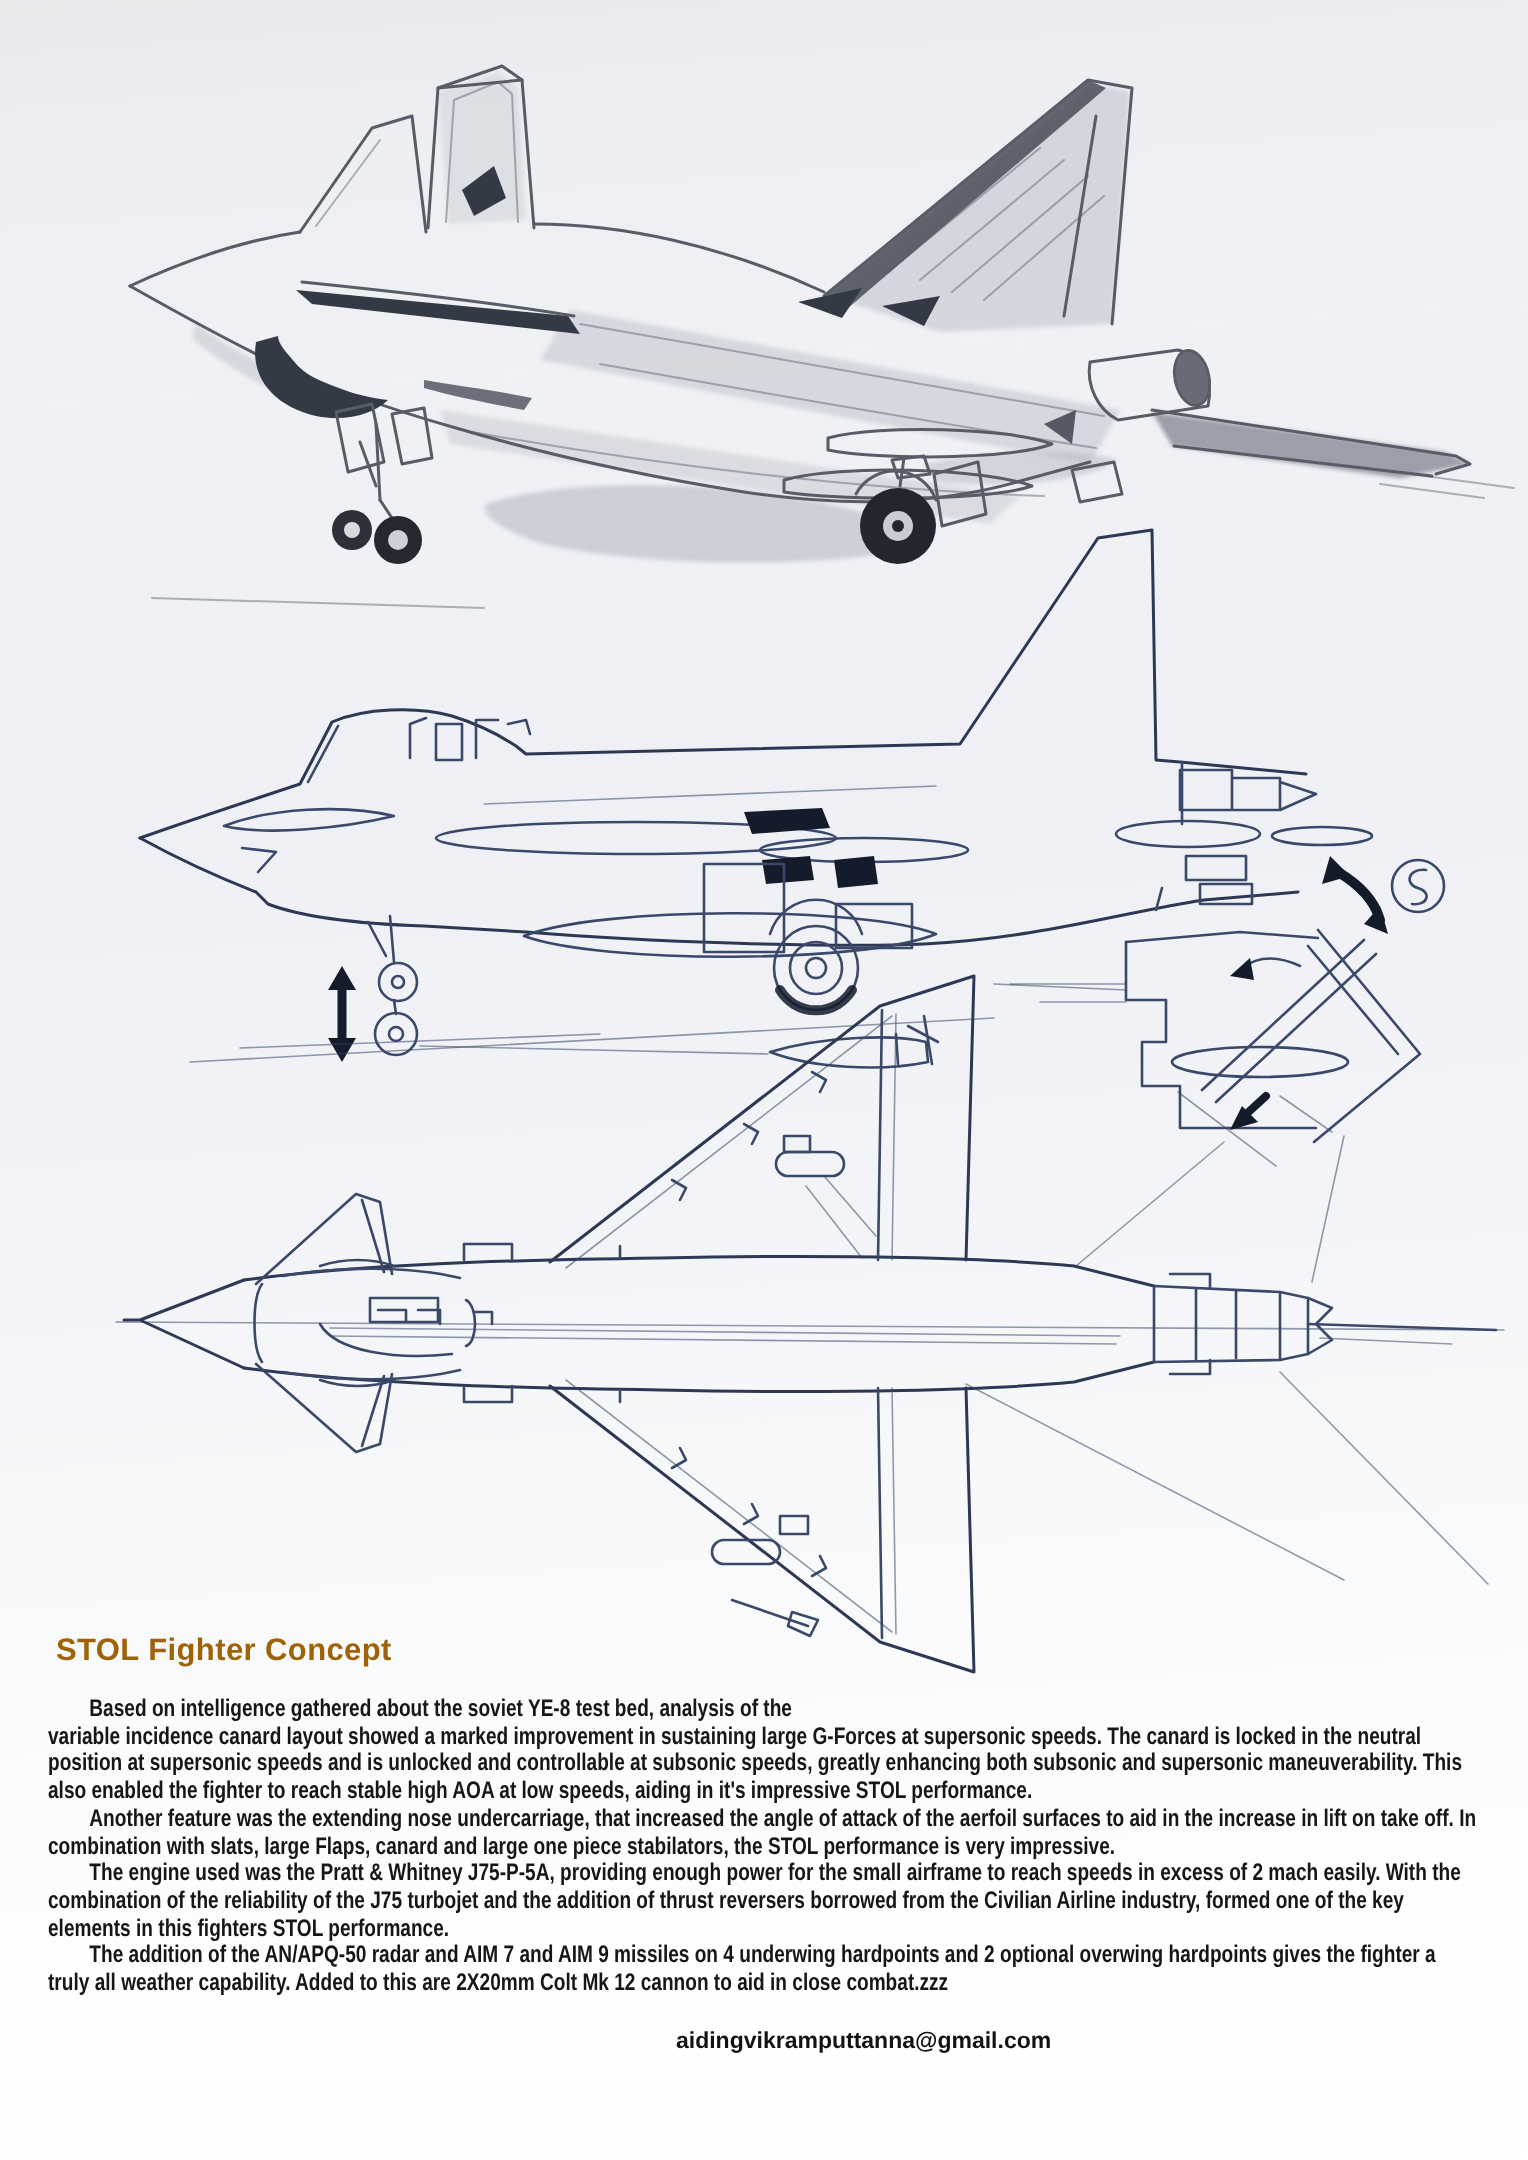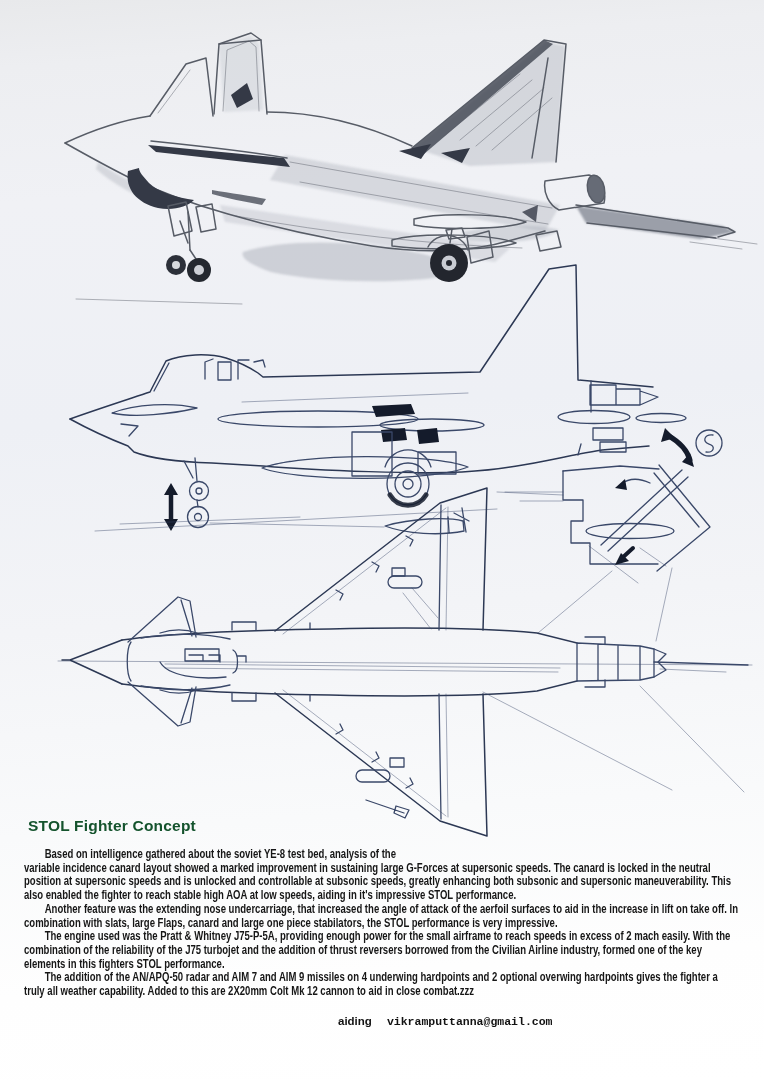--- a/index.html
+++ b/index.html
@@ -16,30 +16,30 @@
   }
   #art{position:absolute;left:0;top:0;}
   .ink{stroke:var(--ink);fill:none;stroke-width:1.3;stroke-linecap:round;stroke-linejoin:round;}
   .ink2{stroke:var(--ink-dark);fill:none;stroke-width:1.5;stroke-linecap:round;stroke-linejoin:round;}
   .thin{stroke:var(--ink);fill:none;stroke-width:.8;opacity:.55;stroke-linecap:round;}
   .blkf{fill:var(--blk);stroke:none;}
   .blks{stroke:var(--blk);fill:none;stroke-linecap:round;}
   .pencil{stroke:var(--graphite);fill:none;stroke-width:1.5;stroke-linecap:round;stroke-linejoin:round;}
   .pencil-lt{stroke:var(--graphite);fill:none;stroke-width:1;opacity:.45;stroke-linecap:round;}
   .pdark{fill:#343946;stroke:none;}
-  .title{position:absolute;left:28px;top:817px;font-size:15.5px;font-weight:bold;color:#14532d;letter-spacing:.2px;text-align:center;}
+  .title{position:absolute;left:28px;top:817px;font-size:15.5px;font-weight:bold;color:#a16207;letter-spacing:.2px;text-align:center;}
   .bodytext{
     position:absolute;left:24px;top:848px;width:900px;
     transform:scaleX(.795);transform-origin:left top;
     font-size:12px;font-weight:bold;line-height:13.7px;color:#161616;
   }
   .bodytext p{margin:0;}
   .bodytext p.indent{text-indent:26px;}
   .contact{position:absolute;left:338px;top:1015px;font-size:11.5px;font-weight:bold;color:#121212;}
-  .contact .email{margin-left:15px;font-family:Liberation Mono, monospace;}
+  .contact .email{margin-left:0;}
 </style>
 </head>
 <body>
 
 <svg id="art" width="764" height="1080" viewBox="0 0 764 1080">
   <defs>
     <filter id="soft" x="-10%" y="-10%" width="120%" height="120%">
         <feGaussianBlur stdDeviation="1.1"></feGaussianBlur>
       </filter>
   </defs>

